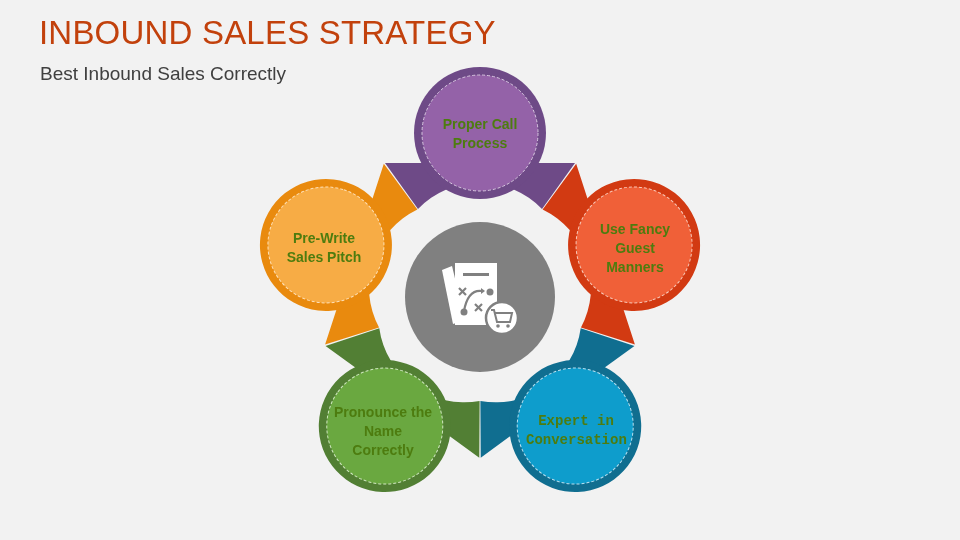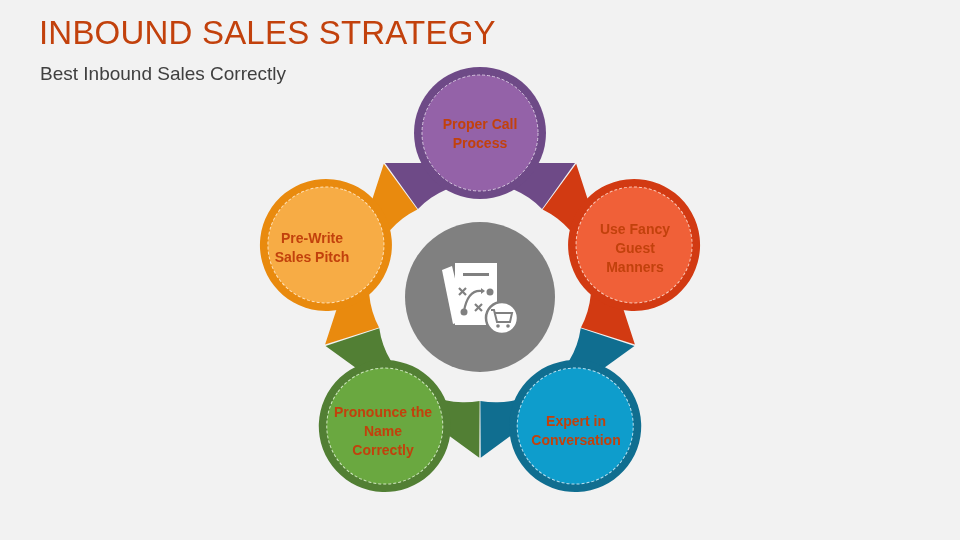--- a/index.html
+++ b/index.html
@@ -1,20 +1,20 @@
 <!DOCTYPE html>
 <html><head>
 <meta charset="utf-8">
 <style>
   html, body { margin:0; padding:0; }
   body { width:960px; height:540px; background:#f2f2f2; position:relative; overflow:hidden; font-family:"Liberation Sans", sans-serif; }
   .title { position:absolute; left:39px; top:14px; font-size:33px; font-weight:normal; color:#c2410c; letter-spacing:0.2px; white-space:nowrap; }
   .subtitle { position:absolute; left:40px; top:63px; font-size:19px; color:#404040; white-space:nowrap; }
   svg.diagram { position:absolute; left:0; top:0; }
-  .label { position:absolute; width:110px; text-align:center; color:#c2410c; font-size:14px; font-weight:bold; line-height:19px; transform:translate(-50%,-50%); }
+  .label { position:absolute; width:110px; text-align:center; color:#4d7c0f; font-size:14px; font-weight:bold; line-height:19px; transform:translate(-50%,-50%); }
 </style>
 </head>
 <body>
 
 <div class="title">INBOUND SALES STRATEGY</div>
 <div class="subtitle">Best Inbound Sales Correctly</div>
 
 <svg class="diagram" width="960" height="540" viewBox="0 0 960 540">
   <defs>
 
@@ -71,15 +71,15 @@
     <g stroke="#808080" stroke-width="2" fill="none">
       <path d="M 491 310 L 494 310 L 497 322 L 510 322 L 512 313 L 495 313"></path>
     </g>
     <circle cx="498" cy="326" r="1.8" fill="#808080"></circle>
     <circle cx="508" cy="326" r="1.8" fill="#808080"></circle>
   </g>
 </svg>
 
 <div class="label" style="left:480px; top:134px; width:100px;">Proper Call Process</div>
 <div class="label" style="left:635px; top:248px; width:80px;">Use Fancy Guest Manners</div>
-<div class="label" style="left:576px; top:431px; width:100px;">Expert in Conversation</div>
+<div class="label" style="left:576px; top:431px; width:100px;font-family:Liberation Mono, monospace;">Expert in Conversation</div>
 <div class="label" style="left:383px; top:431px; width:100px;text-align:center;">Pronounce the Name Correctly</div>
-<div class="label" style="left:312px; top:248px; width:90px;">Pre-Write Sales Pitch</div>
+<div class="label" style="left:324px; top:248px; width:90px;">Pre-Write Sales Pitch</div>
 
 </body></html>

